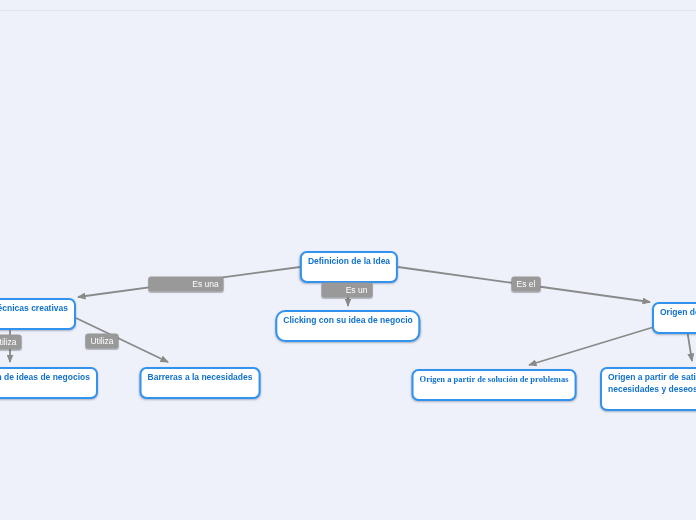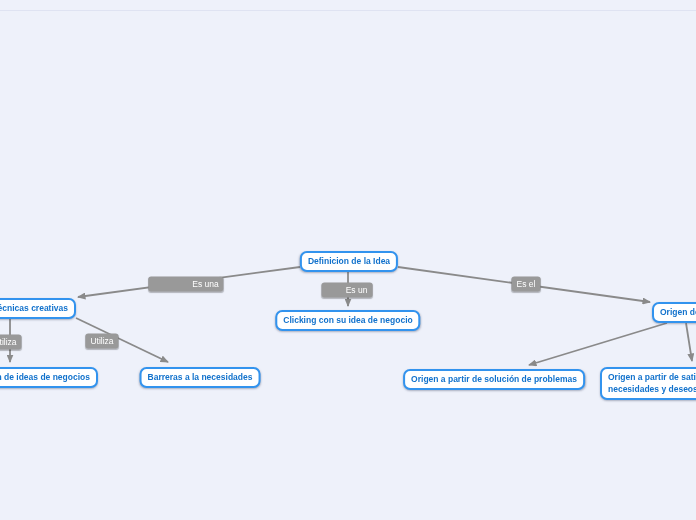--- a/index.html
+++ b/index.html
@@ -23,21 +23,21 @@
   svg.edges {
     position: absolute;
     left: 0; top: 0;
     width: 696px; height: 520px;
   }
   .node {
     position: absolute;
     background: #ffffff;
     border: 2px solid #3293ee;
     border-radius: 7px;
-    padding: 2px 6px 3px;
+    padding: 2px 6px 14px;
     font-size: 8.5px;
     font-weight: bold;
     line-height: 12px;
     color: #1272cc;
     white-space: nowrap;
     text-align: center;
     box-shadow: 0 1px 2px rgba(70, 80, 110, 0.40);
     cursor: pointer;
   }
   .node.centered { transform: translateX(-50%); }
@@ -50,25 +50,25 @@
     font-size: 8.5px;
     line-height: 10px;
     padding: 2px 5px 3px;
     border-radius: 3px;
     white-space: nowrap;
     box-shadow: 0 1px 1px rgba(0,0,0,0.25);
   }
   
   #node-definicion   { left: 349px; top: 251px; }
   #node-tecnicas     { right: 620px; top: 298px; }   
-  #node-clicking     { left: 348px; top: 310px; }
+  #node-clicking     { left: 348px; top: 310px; border-radius: 10px; }
   #node-origen       { left: 652px; top: 302px; }    
   #node-generacion   { right: 598px; top: 367px; }   
   #node-barreras     { left: 200px; top: 367px; }
-  #node-solucion     { left: 494px; top: 369px; }
+  #node-solucion     { left: 494px; top: 369px; font-family: Liberation Serif, serif; }
   #node-satisfaccion { left: 600px; top: 367px; width: 215px; text-align: left; } 
   
   #label-es-una        { left: 186px; top: 284px; padding-left: 44px; }
   #label-es-un         { left: 347px; top: 290px; padding-left: 24px; }
   #label-es-el         { left: 526px; top: 284px; }
   #label-utiliza-left  { left: 5px;   top: 342px; }
   #label-utiliza-right { left: 102px; top: 341px; }
 </style>
 </head>
 <body>

